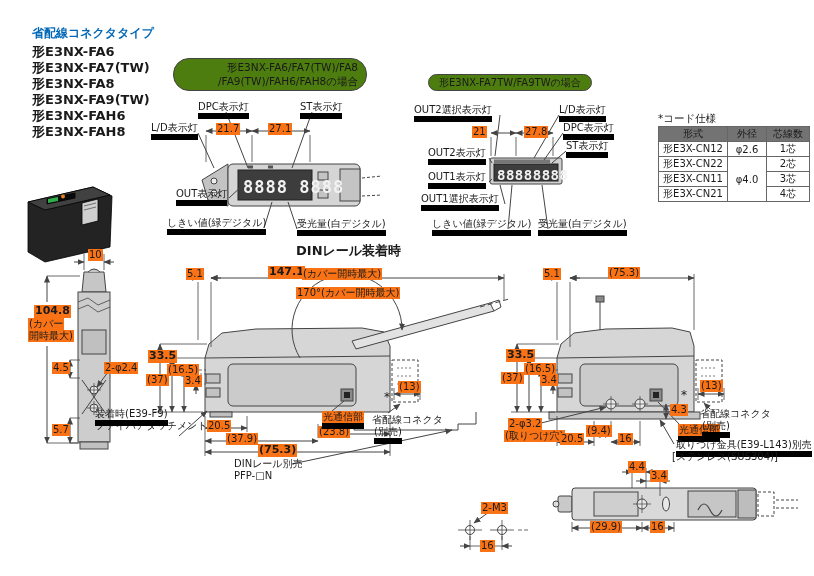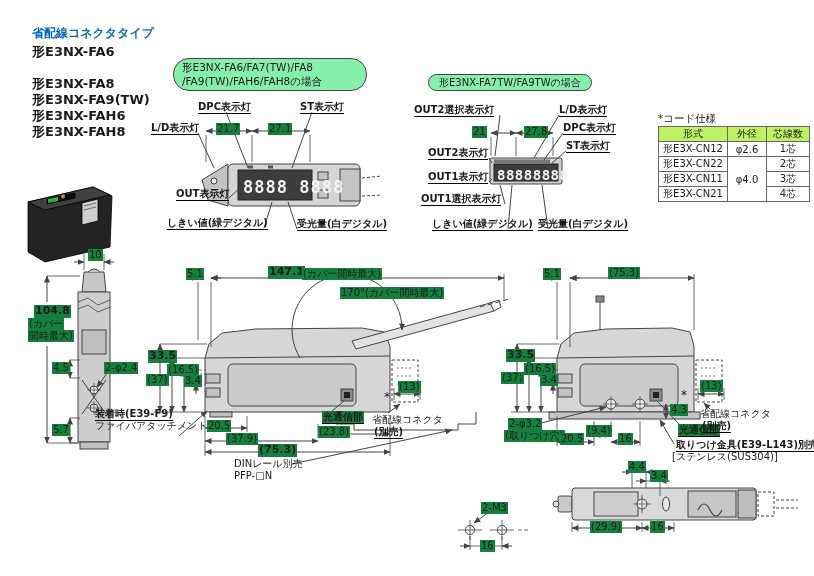--- a/index.html
+++ b/index.html
@@ -1,32 +1,32 @@
 <!DOCTYPE html>
 <html><head>
 <meta charset="utf-8">
 <style>
   html,body{margin:0;padding:0;background:#fff;}
   #canvas{position:relative;width:814px;height:576px;background:#fff;overflow:hidden;
           font-family:"DejaVu Sans",sans-serif;color:#1a1a1a;}
   svg{position:absolute;left:0;top:0;}
   .L{position:absolute;font-size:10px;line-height:1.15;white-space:nowrap;}
-  .u{border-bottom:1px solid #000000;padding-bottom:0px;font-weight:bold;}
+  .u{border-bottom:6px solid #000000;padding-bottom:0px;}
   .b{font-weight:bold;font-size:11px;}
-  .bg{background:#15803d;padding:0 1px;}
+  .bg{background:#f97316;padding:0 1px;}
   .t{position:absolute;font-size:13px;font-weight:bold;white-space:nowrap;}
-  .bub{position:absolute;border:1.5px solid #444;border-radius:16px;background:#86efac;
-       text-align:left;font-size:10.5px;line-height:1.3;padding:2px 8px;white-space:nowrap;}
+  .bub{position:absolute;border:1.5px solid #444;border-radius:16px;background:#4d7c0f;
+       text-align:right;font-size:10.5px;line-height:1.3;padding:2px 8px;white-space:nowrap;}
   .dig{position:absolute;font-family:"DejaVu Sans Mono",monospace;color:#f2f2f2;font-weight:bold;}
   .hdr-title{position:absolute;left:32px;top:25px;font-size:12px;font-weight:bold;}
   .model{position:absolute;left:32px;font-size:13px;font-weight:600;white-space:nowrap;}
   #cordtbl{position:absolute;left:658px;top:126px;border-collapse:collapse;}
   #cordtbl th,#cordtbl td{border:1px solid #666;font-size:10px;padding:0 3px;height:13px;
        text-align:center;white-space:nowrap;}
-  #cordtbl th{background:#bef264;font-weight:normal;}
+  #cordtbl th{background:#737373;font-weight:normal;}
 </style>
 </head>
 <body>
 
 <div id="canvas">
 
 <svg width="814" height="576" viewBox="0 0 814 576">
   <defs>
     <marker id="ar" markerWidth="8" markerHeight="8" refX="6.5" refY="3" orient="auto-start-reverse">
       <path d="M0,0 L7,3 L0,6 z" fill="#444"></path>
@@ -293,20 +293,21 @@
     <line x1="572" y1="522" x2="572" y2="532" stroke-width="0.8"></line>
     <line x1="642" y1="522" x2="642" y2="532" stroke-width="0.8"></line>
     <line x1="674" y1="522" x2="674" y2="532" stroke-width="0.8"></line>
     <line x1="572" y1="528" x2="642" y2="528" marker-start="url(#ar)" marker-end="url(#ar)"></line>
     <line x1="642" y1="528" x2="674" y2="528" marker-start="url(#ar)" marker-end="url(#ar)"></line>
   </g>
 </svg>
 
 <span class="hdr-title" style="color:#0068b7">省配線コネクタタイプ</span>
 <span class="model" style="top:43px">形E3NX-FA6</span>
+<span class="model" style="top:59px">形E3NX-FA7(TW)</span>
 <span class="model" style="top:75px">形E3NX-FA8</span>
 <span class="model" style="top:91px">形E3NX-FA9(TW)</span>
 <span class="model" style="top:107px">形E3NX-FAH6</span>
 <span class="model" style="top:123px">形E3NX-FAH8</span>
 
 <div class="bub" style="left:173px;top:58px;width:176px;">
   <span>形E3NX-FA6/FA7(TW)/FA8</span><br>
   <span>/FA9(TW)/FAH6/FAH8の場合</span>
 </div>
 <span class="L u" style="left:198px;top:101px;">DPC表示灯</span>
@@ -357,33 +358,34 @@
     <td>形E3X-CN11</td>
     <td>3芯</td>
   </tr>
   <tr>
     <td>形E3X-CN21</td>
     <td>4芯</td>
   </tr>
 </tbody>
     </table>
 
+<span class="t" style="left:296px;top:242px;">DINレール装着時</span>
 
 <span class="L bg" style="left:88px;top:249px;">10</span>
 <span class="L b bg" style="left:34px;top:305px;">104.8</span>
 <span class="L bg" style="left:28px;top:318px;">(カバー</span>
 <span class="L bg" style="left:28px;top:330px;">開時最大)</span>
 <span class="L bg" style="left:52px;top:362px;">4.5</span>
 <span class="L bg" style="left:104px;top:362px;">2-φ2.4</span>
 <span class="L bg" style="left:52px;top:424px;">5.7</span>
 
 <span class="L bg" style="left:186px;top:268px;">5.1</span>
 <span class="L b bg" style="left:268px;top:266px;">147.1</span>
 <span class="L bg" style="left:302px;top:268px;">(カバー開時最大)</span>
-<span class="L bg" style="left:296px;top:287px;margin-left:44px;">170°(カバー開時最大)</span>
+<span class="L bg" style="left:296px;top:287px;">170°(カバー開時最大)</span>
 <span class="L b bg" style="left:148px;top:350px;">33.5</span>
 <span class="L bg" style="left:167px;top:364px;">(16.5)</span>
 <span class="L bg" style="left:146px;top:374px;">(37)</span>
 <span class="L bg" style="left:184px;top:375px;">3.4</span>
 <span class="L" style="left:95px;top:420px;">ファイバアタッチメント</span>
 <span class="L u" style="left:95px;top:408px;">装着時(E39-F9)</span>
 <span class="L bg" style="left:207px;top:420px;">20.5</span>
 <span class="L bg" style="left:318px;top:426px;">(23.8)</span>
 <span class="L bg" style="left:226px;top:433px;">(37.9)</span>
 <span class="L b bg" style="left:258px;top:444px;">(75.3)</span>

